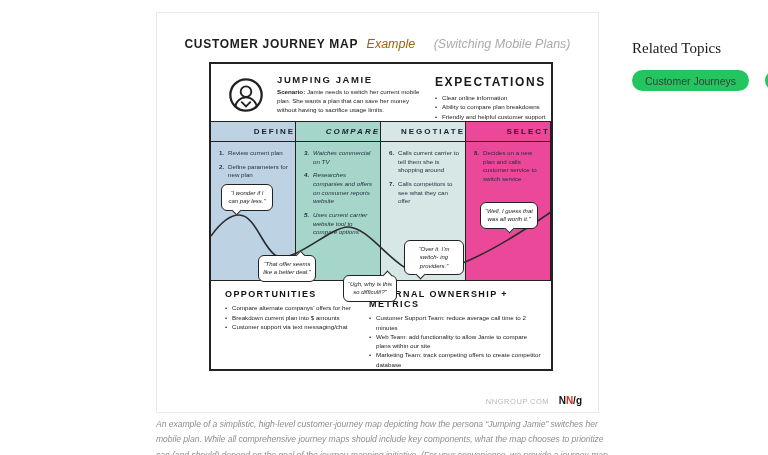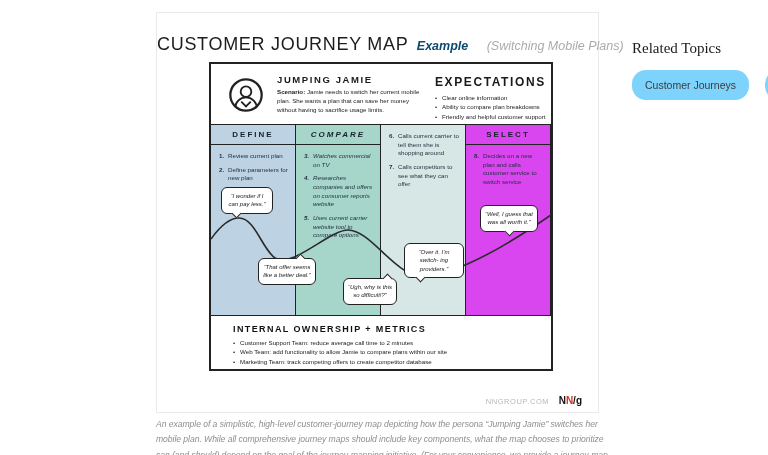--- a/index.html
+++ b/index.html
@@ -5,22 +5,22 @@
   * { margin:0; padding:0; box-sizing:border-box; }
   html,body { width:768px; height:455px; overflow:hidden; background:#fff;
     font-family:"Liberation Sans", sans-serif; }
   .page { position:relative; width:768px; height:455px; background:#fff; }
 
   
   .figure { position:absolute; left:156px; top:12px; width:443px; height:401px;
     background:#fff; border:1px solid #eaeaea; }
   .fig-title { position:absolute; left:0; top:21px; width:100%; text-align:center;
     white-space:nowrap; }
-  .t-main { font-size:18px; font-weight:400; letter-spacing:.7px; color:#1d1d1d;text-align:right; }
-  .t-example { font-size:12.5px; font-weight:700; font-style:italic; color:#0c4a6e; margin-left:4px;}
+  .t-main { font-size:12px; font-weight:700; letter-spacing:.7px; color:#1d1d1d;text-align:right; }
+  .t-example { font-size:12.5px; font-weight:400; font-style:italic; color:#a16207; margin-left:4px;}
   .t-paren { font-size:12.5px; font-style:italic; color:#ababab; margin-left:14px;}
 
   
   .map { position:absolute; left:52px; top:49px; width:344px; height:309px;
     border:2px solid #222; background:#fff; display:flex; flex-direction:column; }
   .persona-row { height:61px; border-bottom:1.5px solid #222; display:flex;
     align-items:flex-start; padding:10px 12px 0 16px; background:#fff; }
   .persona-icon { width:38px; height:38px; flex:0 0 38px; margin-top:2px; }
   .persona-info { flex:1; padding:0 10px 0 12px; }
   .persona-name { font-size:9.5px; font-weight:800; letter-spacing:1.6px; color:#1a1a1a; margin-bottom:3px;}
@@ -29,21 +29,21 @@
   .expectations { width:122px; flex:0 0 122px; padding-top:1px;}
   .exp-heading { font-size:12px; font-weight:800; letter-spacing:1.6px; color:#1a1a1a; margin-bottom:4px;}
   .mini-li { position:relative; padding-left:7px; font-size:6.2px; line-height:1.5; color:#222;}
   .mini-li::before { content:"•"; position:absolute; left:0; top:0; }
 
   
   .phases-wrap { position:relative; height:190px; display:grid;
     grid-template-columns:1fr 1fr 1fr 1fr; }
   .phase-col { border-right:1.5px solid #222; display:flex; flex-direction:column; }
   .phase-col:last-child { border-right:none; }
-  .phase-header { height:20px; border-bottom:1.5px solid #222; text-align:center;
+  .phase-header { height:20px; border-bottom:1.5px solid #222; text-align:right;
     font-size:8px; font-weight:800; letter-spacing:2px; color:#16222e; line-height:20px;}
   .phase-body { flex:1; padding:7px 6px 0 8px; }
   .step { position:relative; padding-left:9px; font-size:6.2px; line-height:1.4;
     color:#1f2d3d; margin-bottom:5px; }
   .step-num { position:absolute; left:0; font-weight:800; }
 
   .curve-svg { position:absolute; left:0; top:20px; width:340px; height:170px; z-index:2; pointer-events:none;}
 
   .bubble { position:absolute; z-index:3; background:#fff; border:1.2px solid #222;
     border-radius:6px; padding:4px 4px; font-size:6px; font-style:italic;
@@ -71,21 +71,21 @@
   .logo-n2 { }
 
   
   .caption { position:absolute; left:156px; top:417px; width:452px;
     font-size:8.6px; font-style:italic; color:#8e8e8e; line-height:1.78; letter-spacing:-.05px;}
 
   
   .sidebar { position:absolute; left:632px; top:40px; width:200px; }
   .sidebar-heading { font-family:"Liberation Serif", serif; font-size:15px; color:#1a1a1a; }
   .pills { display:flex; gap:16px; margin-top:13px; }
-  .pill { background:#7dd3fc; border:none; border-radius:14px; height:30px;
+  .pill { background:#22c55e; border:none; border-radius:14px; height:21px;
     font-family:"Liberation Sans", sans-serif; font-size:10.5px; color:#3c3c3c;
     padding:0 13px; cursor:pointer; white-space:nowrap; }
   .pill-clipped { width:120px; text-align:left; padding-left:10px; flex:0 0 120px; }
 </style>
 </head>
 <body>
 
 <div class="page">
 
   <div class="figure">
@@ -155,33 +155,34 @@
               <span>Researches companies and offers on consumer reports website</span>
             </div>
             <div class="step">
               <span class="step-num">5.</span>
               <span>Uses current carrier website tool to compare options</span>
             </div>
           </div>
         </div>
 
         <div class="phase-col" style="background-color: rgb(214, 231, 229);">
+          <div class="phase-header">NEGOTIATE</div>
           <div class="phase-body">
             <div class="step">
               <span class="step-num">6.</span>
               <span>Calls current carrier to tell them she is shopping around</span>
             </div>
             <div class="step">
               <span class="step-num">7.</span>
               <span>Calls competitors to see what they can offer</span>
             </div>
           </div>
         </div>
 
-        <div class="phase-col" style="background-color: #d946ef;">
+        <div class="phase-col" style="background-color: #ec4899;">
           <div class="phase-header">SELECT</div>
           <div class="phase-body">
             <div class="step">
               <span class="step-num">8.</span>
               <span>Decides on a new plan and calls customer service to switch service</span>
             </div>
           </div>
         </div>
 
         <svg class="curve-svg" viewBox="0 0 340 170">
@@ -191,20 +192,26 @@
         </svg>
 
         <div class="bubble b1 tail-down">“I wonder if I can pay less.”</div>
         <div class="bubble b2 tail-up">“That offer seems like a better deal.”</div>
         <div class="bubble b3 tail-up">“Ugh, why is this so difficult!?”</div>
         <div class="bubble b4 tail-down">“Over it. I’m switch- ing providers.”</div>
         <div class="bubble b5 tail-down">“Well, I guess that was all worth it.”</div>
       </div>
 
       <div class="bottom-row">
+        <div class="opps">
+          <div class="bot-heading">OPPORTUNITIES</div>
+          <div class="mini-li">Compare alternate companys’ offers for her</div>
+          <div class="mini-li">Breakdown current plan into $ amounts</div>
+          <div class="mini-li">Customer support via text messaging/chat</div>
+        </div>
         <div class="internal">
           <div class="bot-heading">INTERNAL OWNERSHIP + METRICS</div>
           <div class="mini-li">Customer Support Team: reduce average call time to 2 minutes</div>
           <div class="mini-li">Web Team: add functionality to allow Jamie to compare plans within our site</div>
           <div class="mini-li">Marketing Team: track competing offers to create competitor database</div>
         </div>
       </div>
     </div>
 
     <div class="fig-footer">

